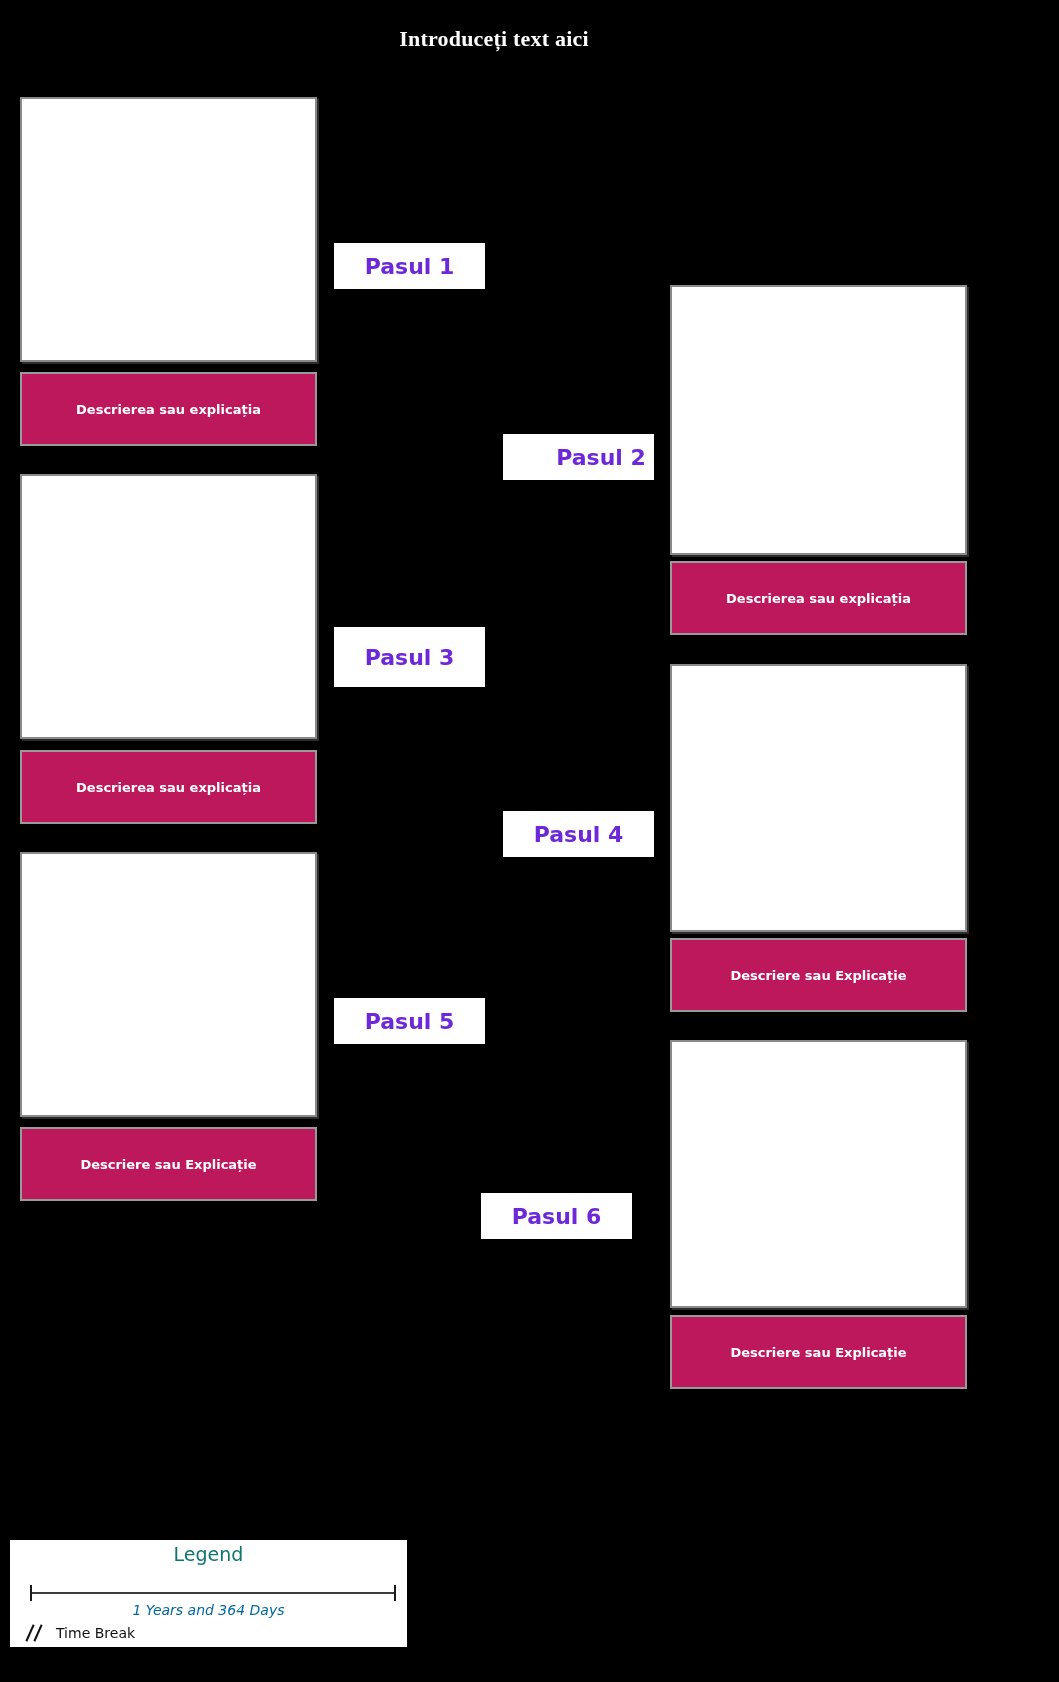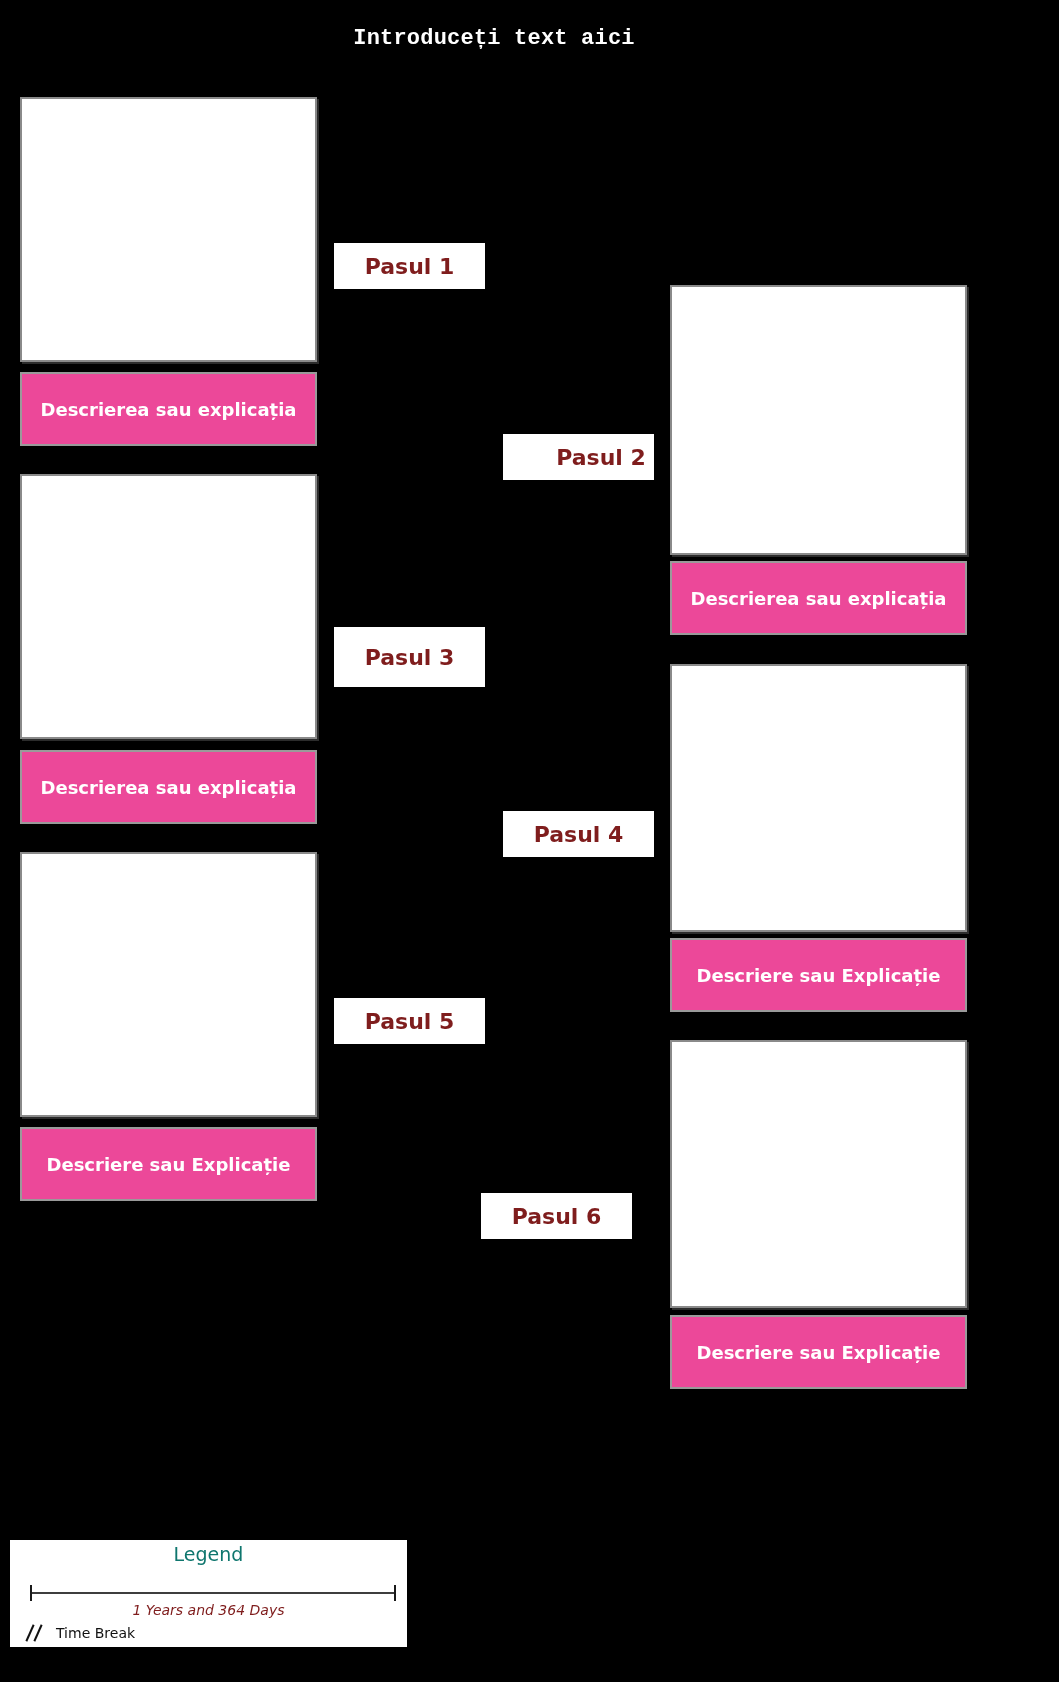--- a/index.html
+++ b/index.html
@@ -16,61 +16,61 @@
   }
 
   
   .page-title {
     position: absolute;
     left: 0;
     top: 26px;
     width: 988px;
     text-align: center;
     color: #ffffff;
-    font-family: Liberation Mono, monospace;
+    font-family: Liberation Serif, serif;
     font-weight: bold;
     font-size: 22px;
     letter-spacing: 0.2px;
   }
 
   
   .img-panel {
     position: absolute;
     background: #ffffff;
     border: 2px solid #8a8a8a;
     box-sizing: border-box;
     box-shadow: 2px 2px 0 rgba(80,80,80,0.55);
   }
 
   
   .desc-panel {
     position: absolute;
-    background: #ec4899;
+    background: #be185d;
     border: 2px solid #9a9a9a;
     box-sizing: border-box;
     display: flex;
     align-items: center;
     justify-content: center;
     color: #ffffff;
     font-family: "DejaVu Sans", sans-serif;
     font-weight: bold;
-    font-size: 18px;
+    font-size: 13px;
     text-align: center;
     padding: 0 8px;
   }
 
   
   .step-box {
     position: absolute;
     background: #ffffff;
     box-sizing: border-box;
     display: flex;
     align-items: center;
     justify-content: center;
-    color: #7f1d1d;
+    color: #6d28d9;
     font-family: "DejaVu Sans", sans-serif;
     font-weight: bold;
     font-size: 22px;
   }
 
   
   .legend {
     position: absolute;
     left: 10px;
     top: 1540px;
@@ -115,21 +115,21 @@
   .legend-bar .cap.right { left: 366px; }
   .legend-duration {
     position: absolute;
     left: 0;
     top: 62px;
     width: 100%;
     text-align: center;
     font-family: "DejaVu Sans", sans-serif;
     font-style: italic;
     font-size: 14px;
-    color: #7f1d1d;
+    color: #0369a1;
   }
   .legend-break-row {
     position: absolute;
     left: 14px;
     top: 84px;
     display: flex;
     align-items: center;
     gap: 10px;
   }
   .legend-break-row .break-glyph {

